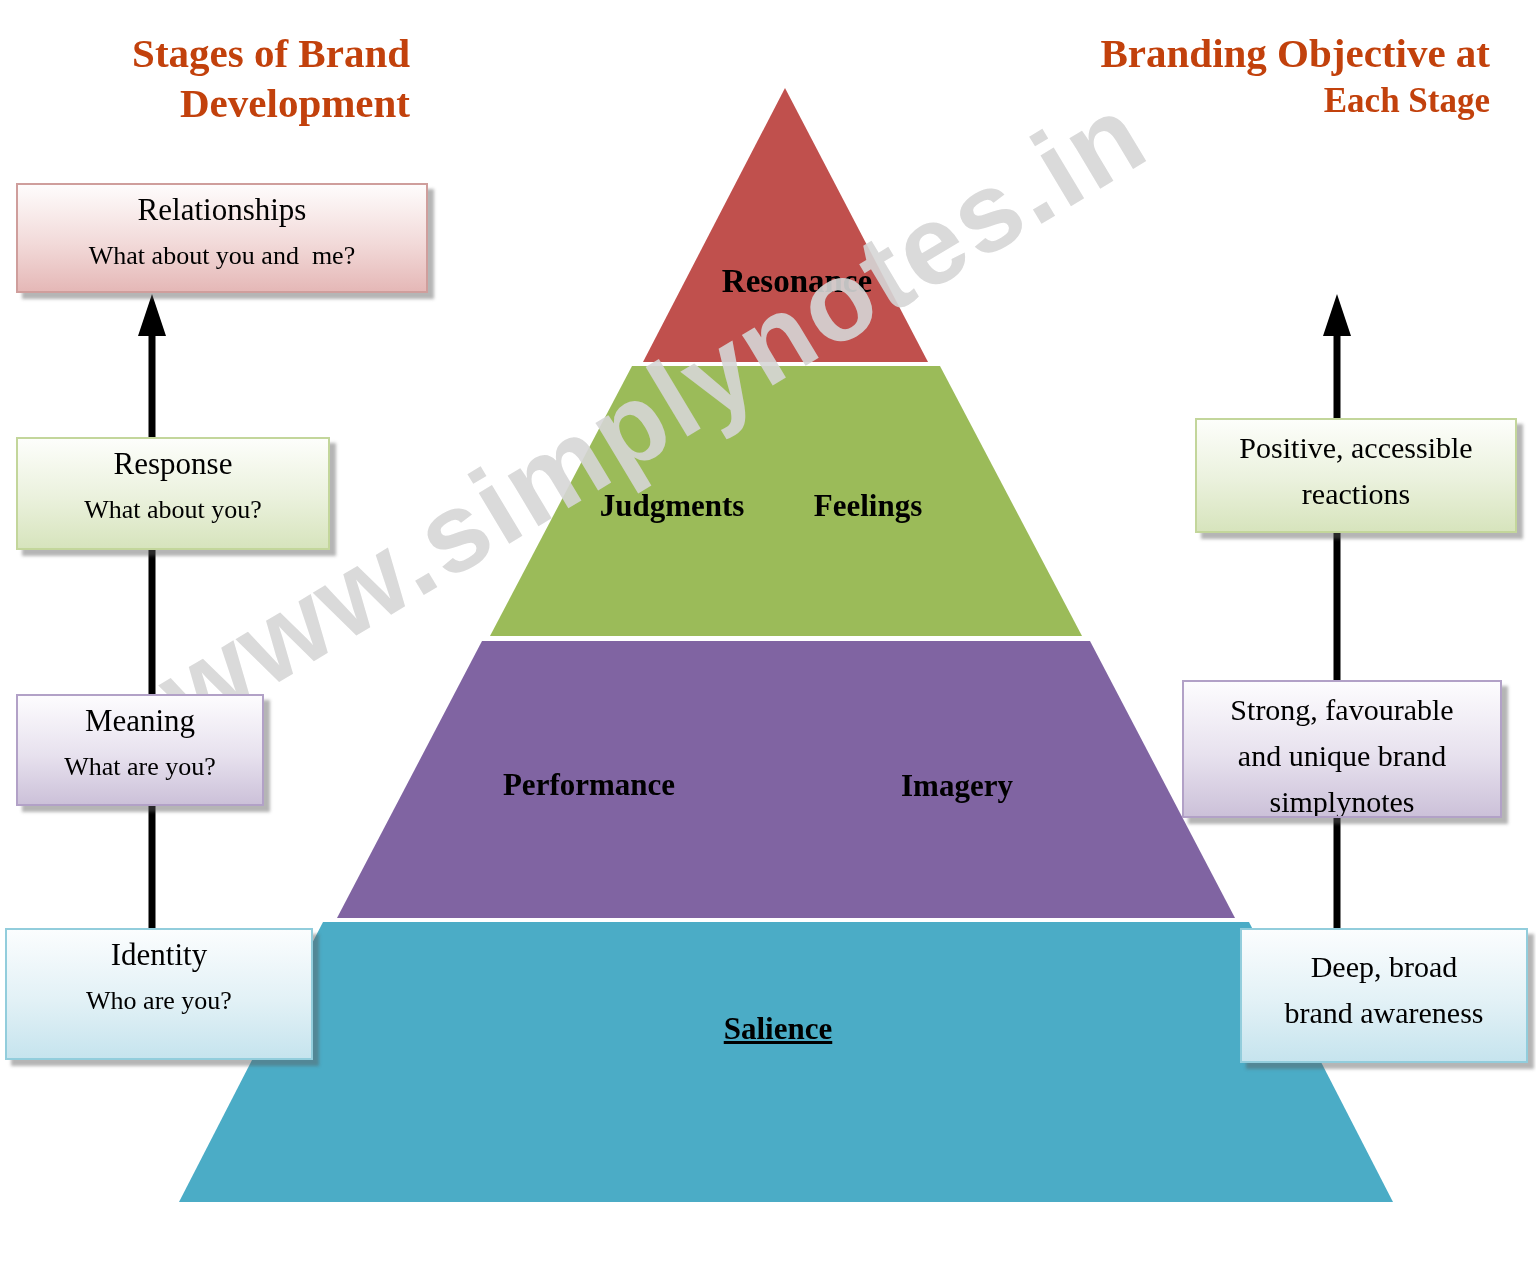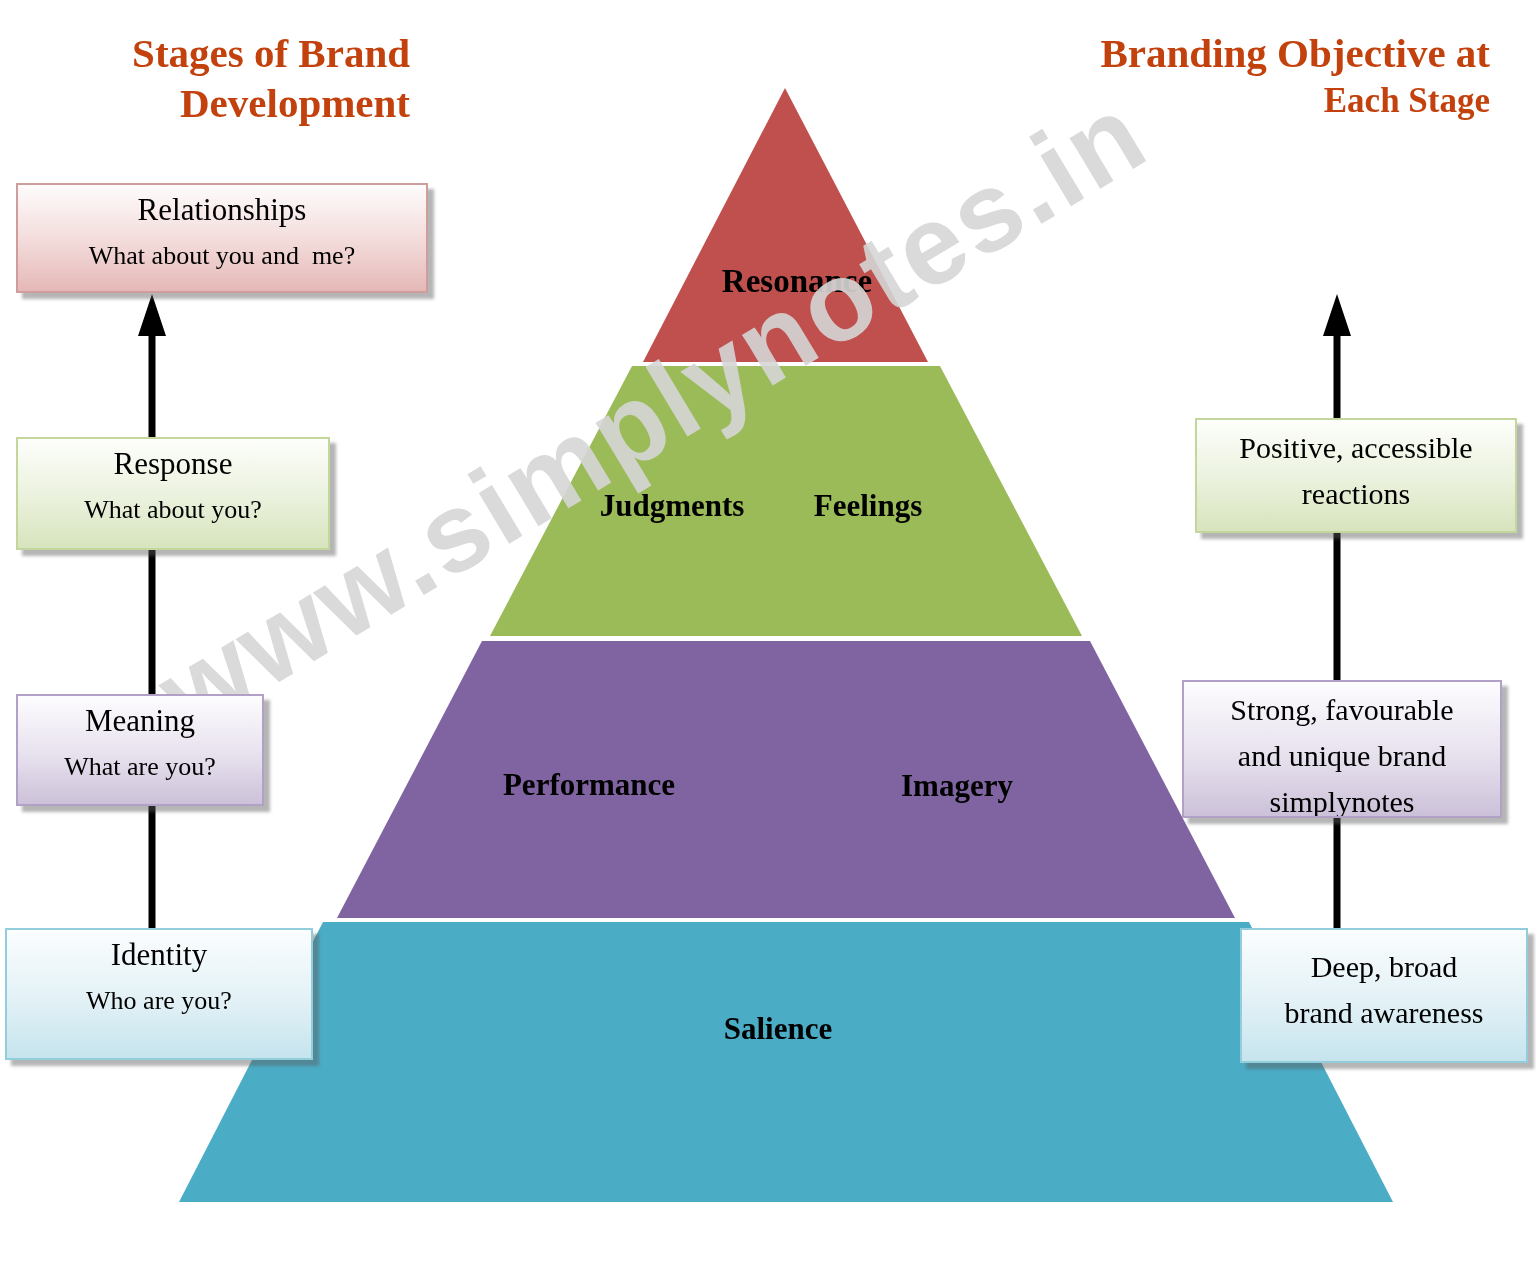--- a/index.html
+++ b/index.html
@@ -69,21 +69,21 @@
     <polygon points="632,366 940,366 1082,636 490,636" fill="#9BBB59"></polygon>
     <polygon points="482,641 1090,641 1235,918 337,918" fill="#8064A2"></polygon>
     <polygon points="323,922 1249,922 1393,1202 179,1202" fill="#4BACC6"></polygon>
   </svg>
 
   <div class="pyr-label resonance" style="left:797px; top:281px;">Resonance</div>
   <div class="pyr-label" style="left:672px; top:506px;">Judgments</div>
   <div class="pyr-label" style="left:868px; top:506px;">Feelings</div>
   <div class="pyr-label" style="left:589px; top:785px;">Performance</div>
   <div class="pyr-label" style="left:957px; top:786px;">Imagery</div>
-  <div class="pyr-label" style="left:778px; top:1029px;">Salience</div>
+  <div class="pyr-label" style="left:778px; top:1029px;text-decoration:underline;">Salience</div>
 
   <div class="watermark">www.simplynotes.in</div>
 
   <svg class="connector-svg layer" width="1536" height="1270" viewBox="0 0 1536 1270">
     <g stroke="#000000" stroke-width="7">
       <line x1="152" y1="332" x2="152" y2="437"></line>
       <line x1="152" y1="550" x2="152" y2="695"></line>
       <line x1="152" y1="806" x2="152" y2="929"></line>
       <line x1="1337" y1="332" x2="1337" y2="419"></line>
       <line x1="1337" y1="533" x2="1337" y2="681"></line>

